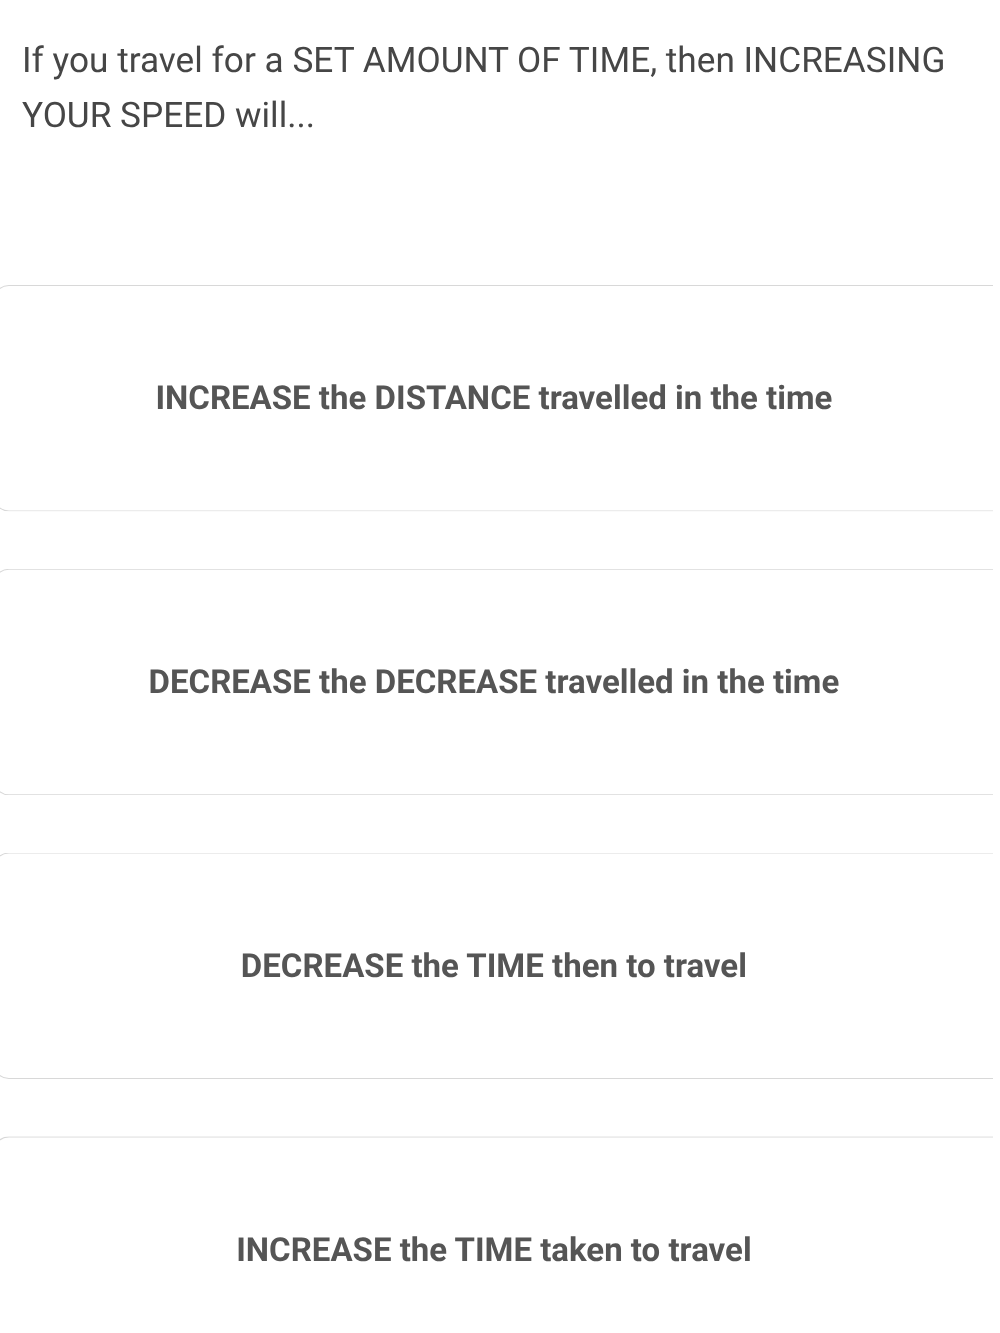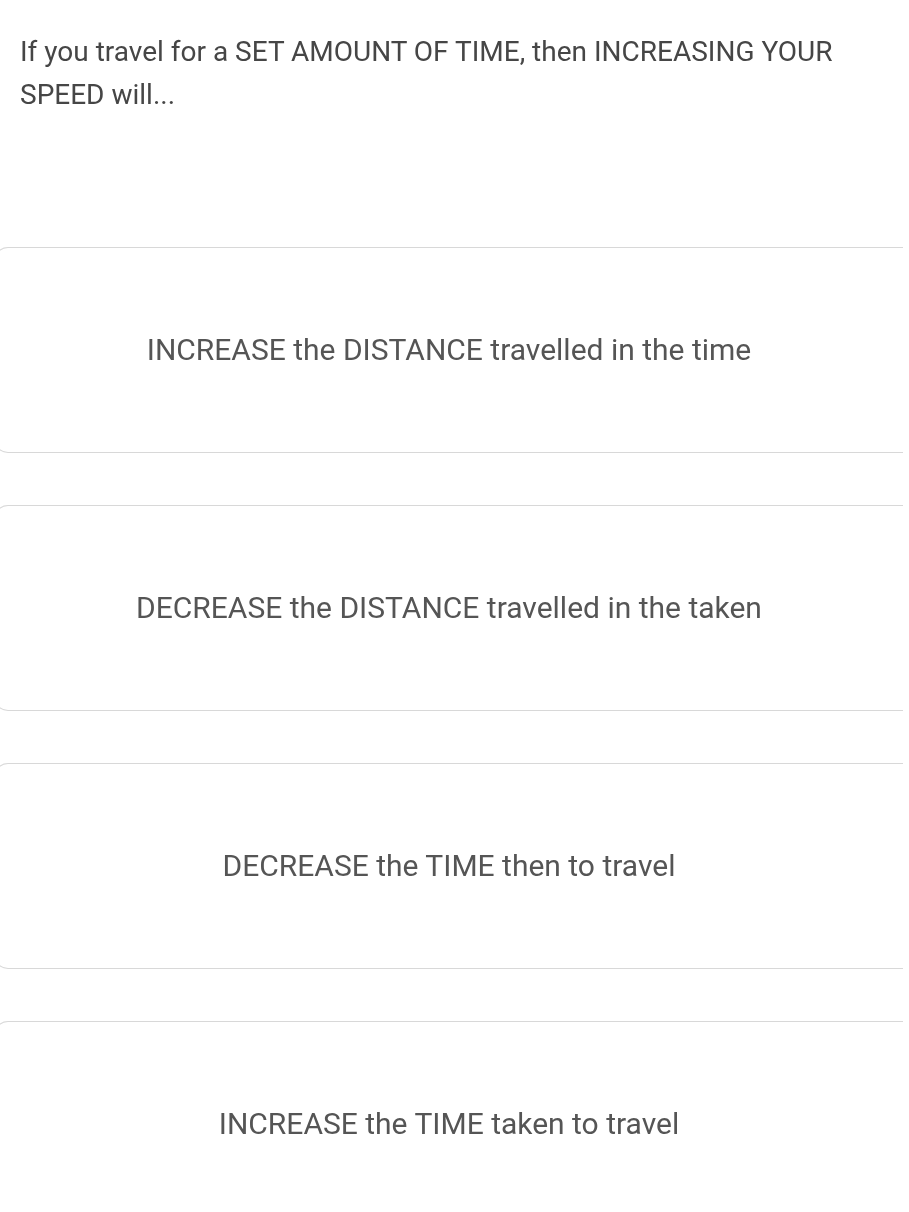--- a/index.html
+++ b/index.html
@@ -11,21 +11,21 @@
       font-family: 'Segoe UI', -apple-system, BlinkMacSystemFont, Roboto, 'Helvetica Neue', Arial, sans-serif;
       background: #ffffff;
       width: 909px;
       height: 1212px;
       overflow: hidden;
     }
     .question-container {
       padding: 30px 20px 0 20px;
     }
     .question-text {
-      font-size: 28px;
+      font-size: 32px;
       color: #464646;
       font-weight: 400;
       line-height: 1.55;
     }
     .answers-container {
       margin-top: 130px;
       display: flex;
       flex-direction: column;
       gap: 52px;
       padding: 0;
@@ -44,37 +44,37 @@
       cursor: pointer;
       font-family: inherit;
       padding: 0 20px;
       width: 100%;
       margin-left: -6px;
       transition: background-color 0.15s;
     }
     .answer-label {
       font-size: 30px;
       color: #555555;
-      font-weight: 400;
+      font-weight: 700;
       text-align: left;
     }
   </style>
 </head>
 <body>
 
 <div class="question-container">
   <p class="question-text">If you travel for a SET AMOUNT OF TIME, then INCREASING YOUR SPEED will...</p>
 </div>
 
 <div class="answers-container">
   <button class="answer-button">
     <span class="answer-label">INCREASE the DISTANCE travelled in the time</span>
   </button>
   <button class="answer-button">
-    <span class="answer-label">DECREASE the DISTANCE travelled in the taken</span>
+    <span class="answer-label">DECREASE the DECREASE travelled in the time</span>
   </button>
   <button class="answer-button">
     <span class="answer-label">DECREASE the TIME then to travel</span>
   </button>
   <button class="answer-button">
     <span class="answer-label">INCREASE the TIME taken to travel</span>
   </button>
 </div>
 
 </body></html>

